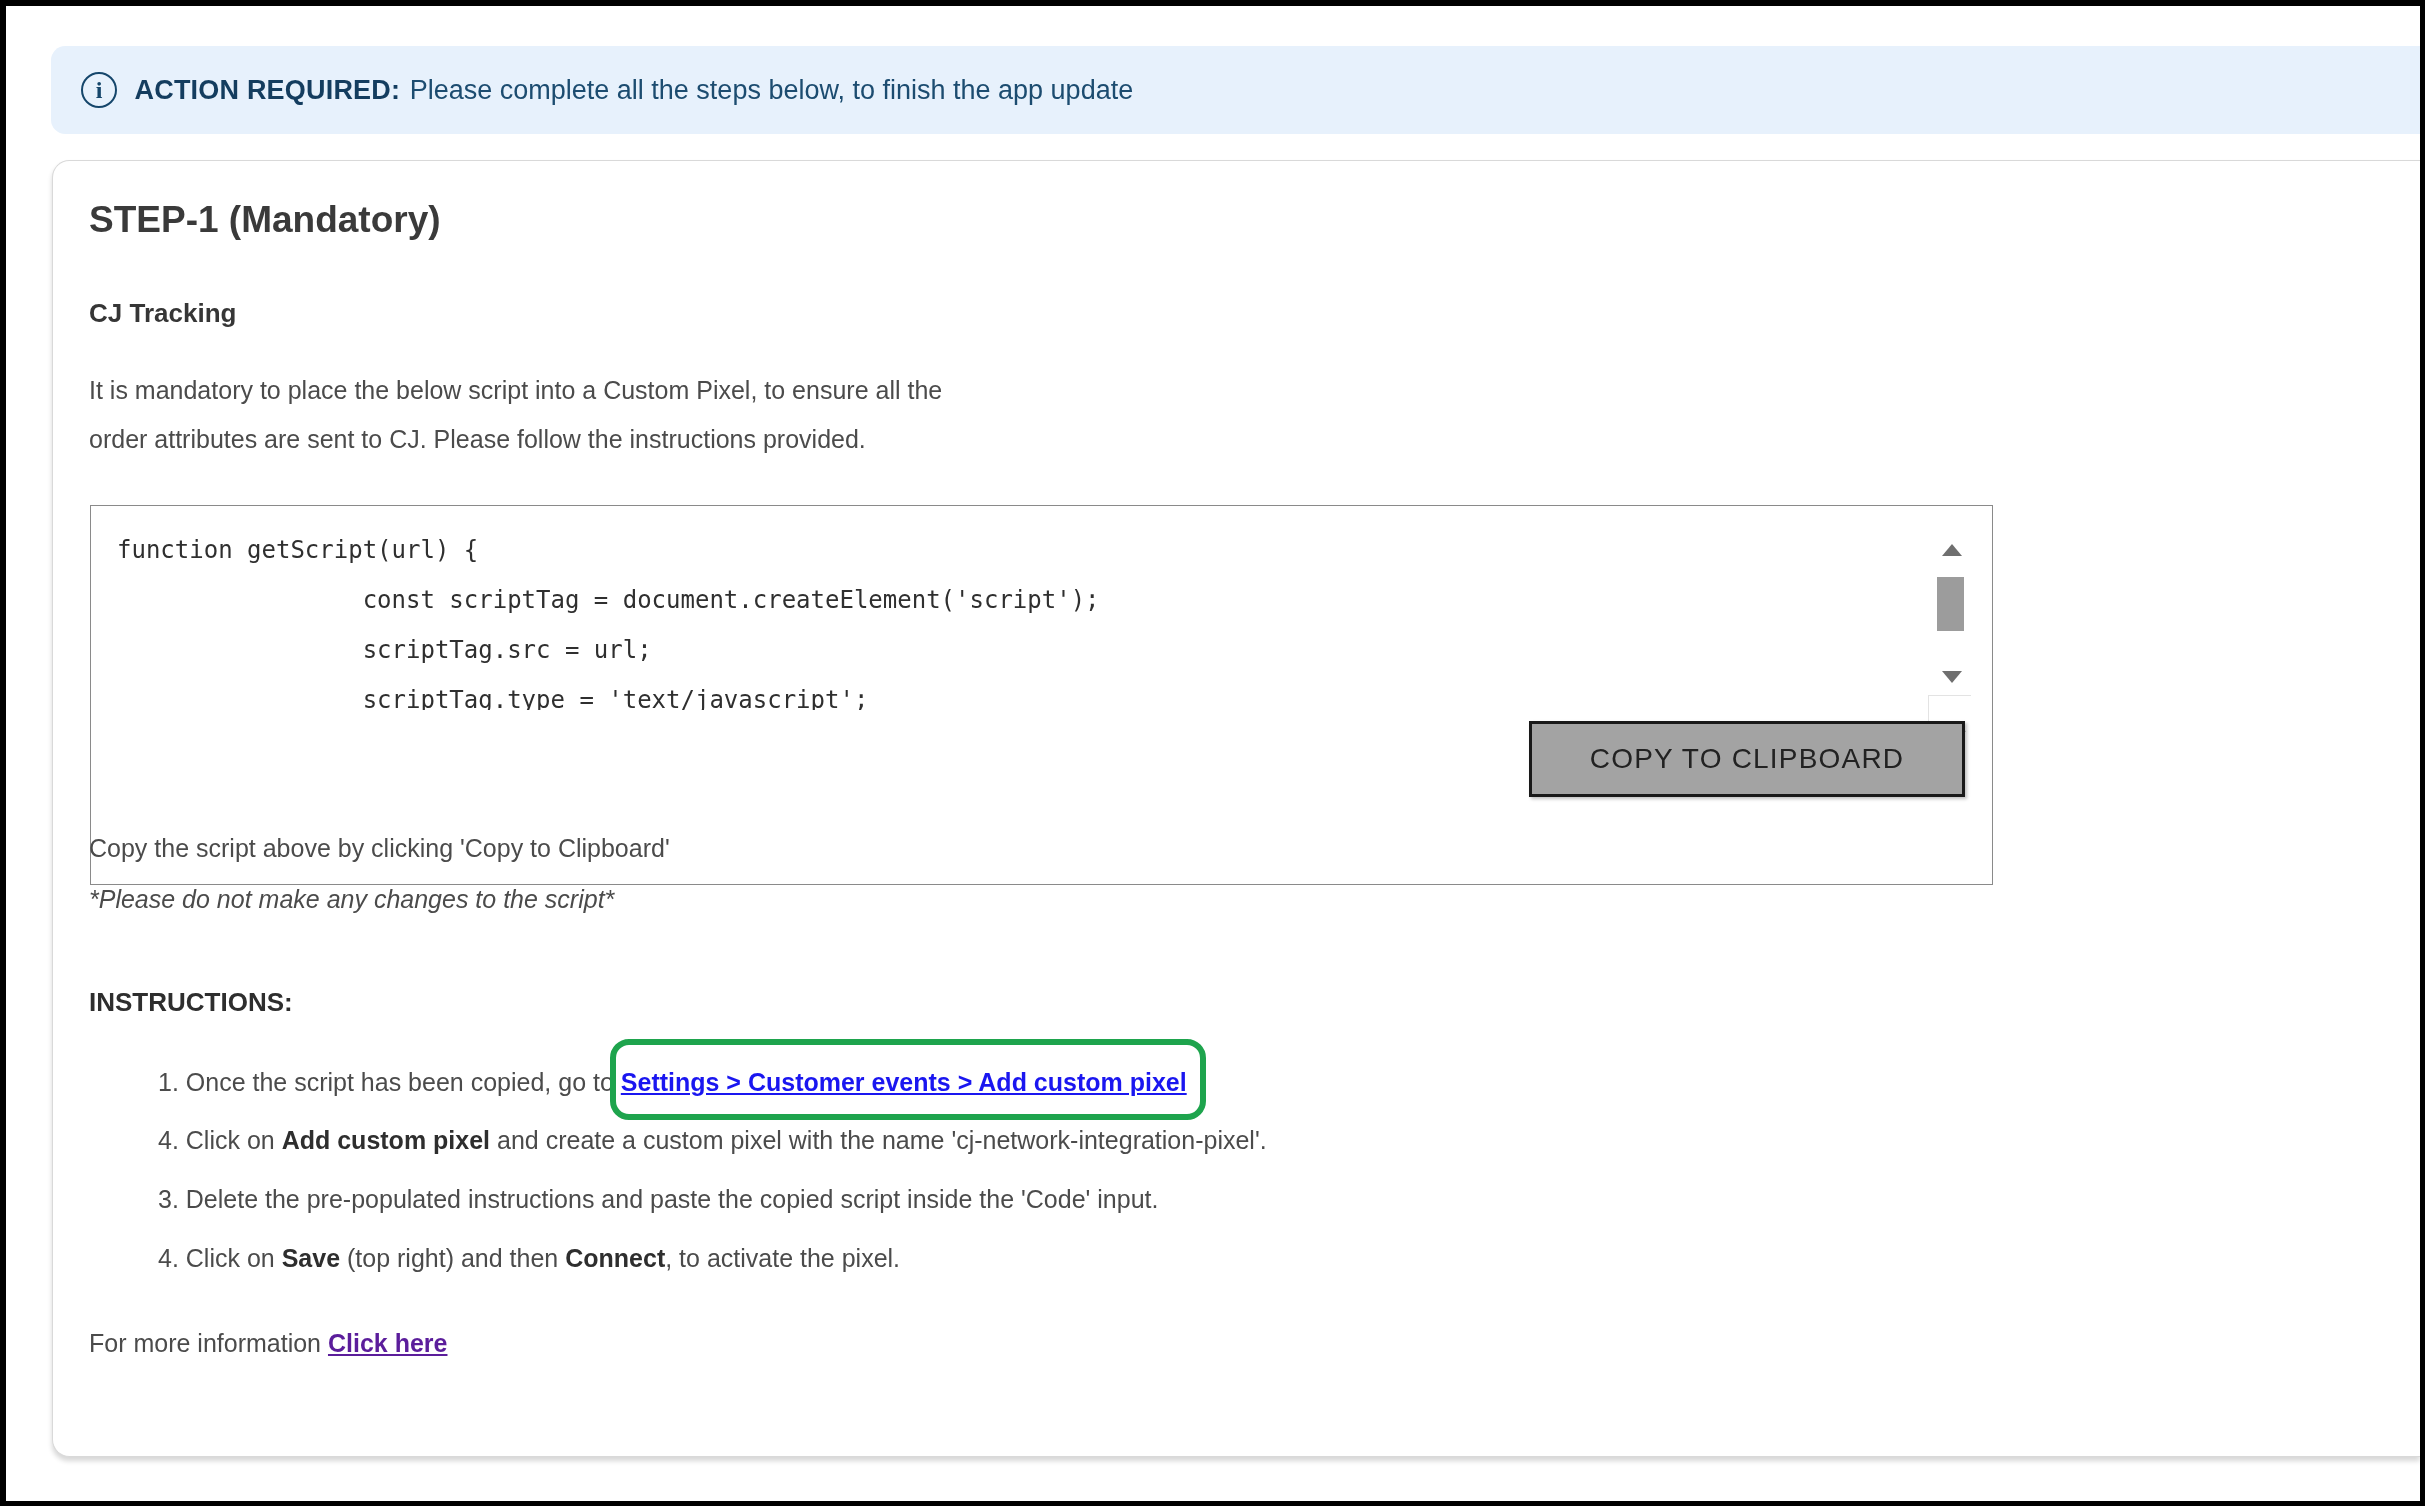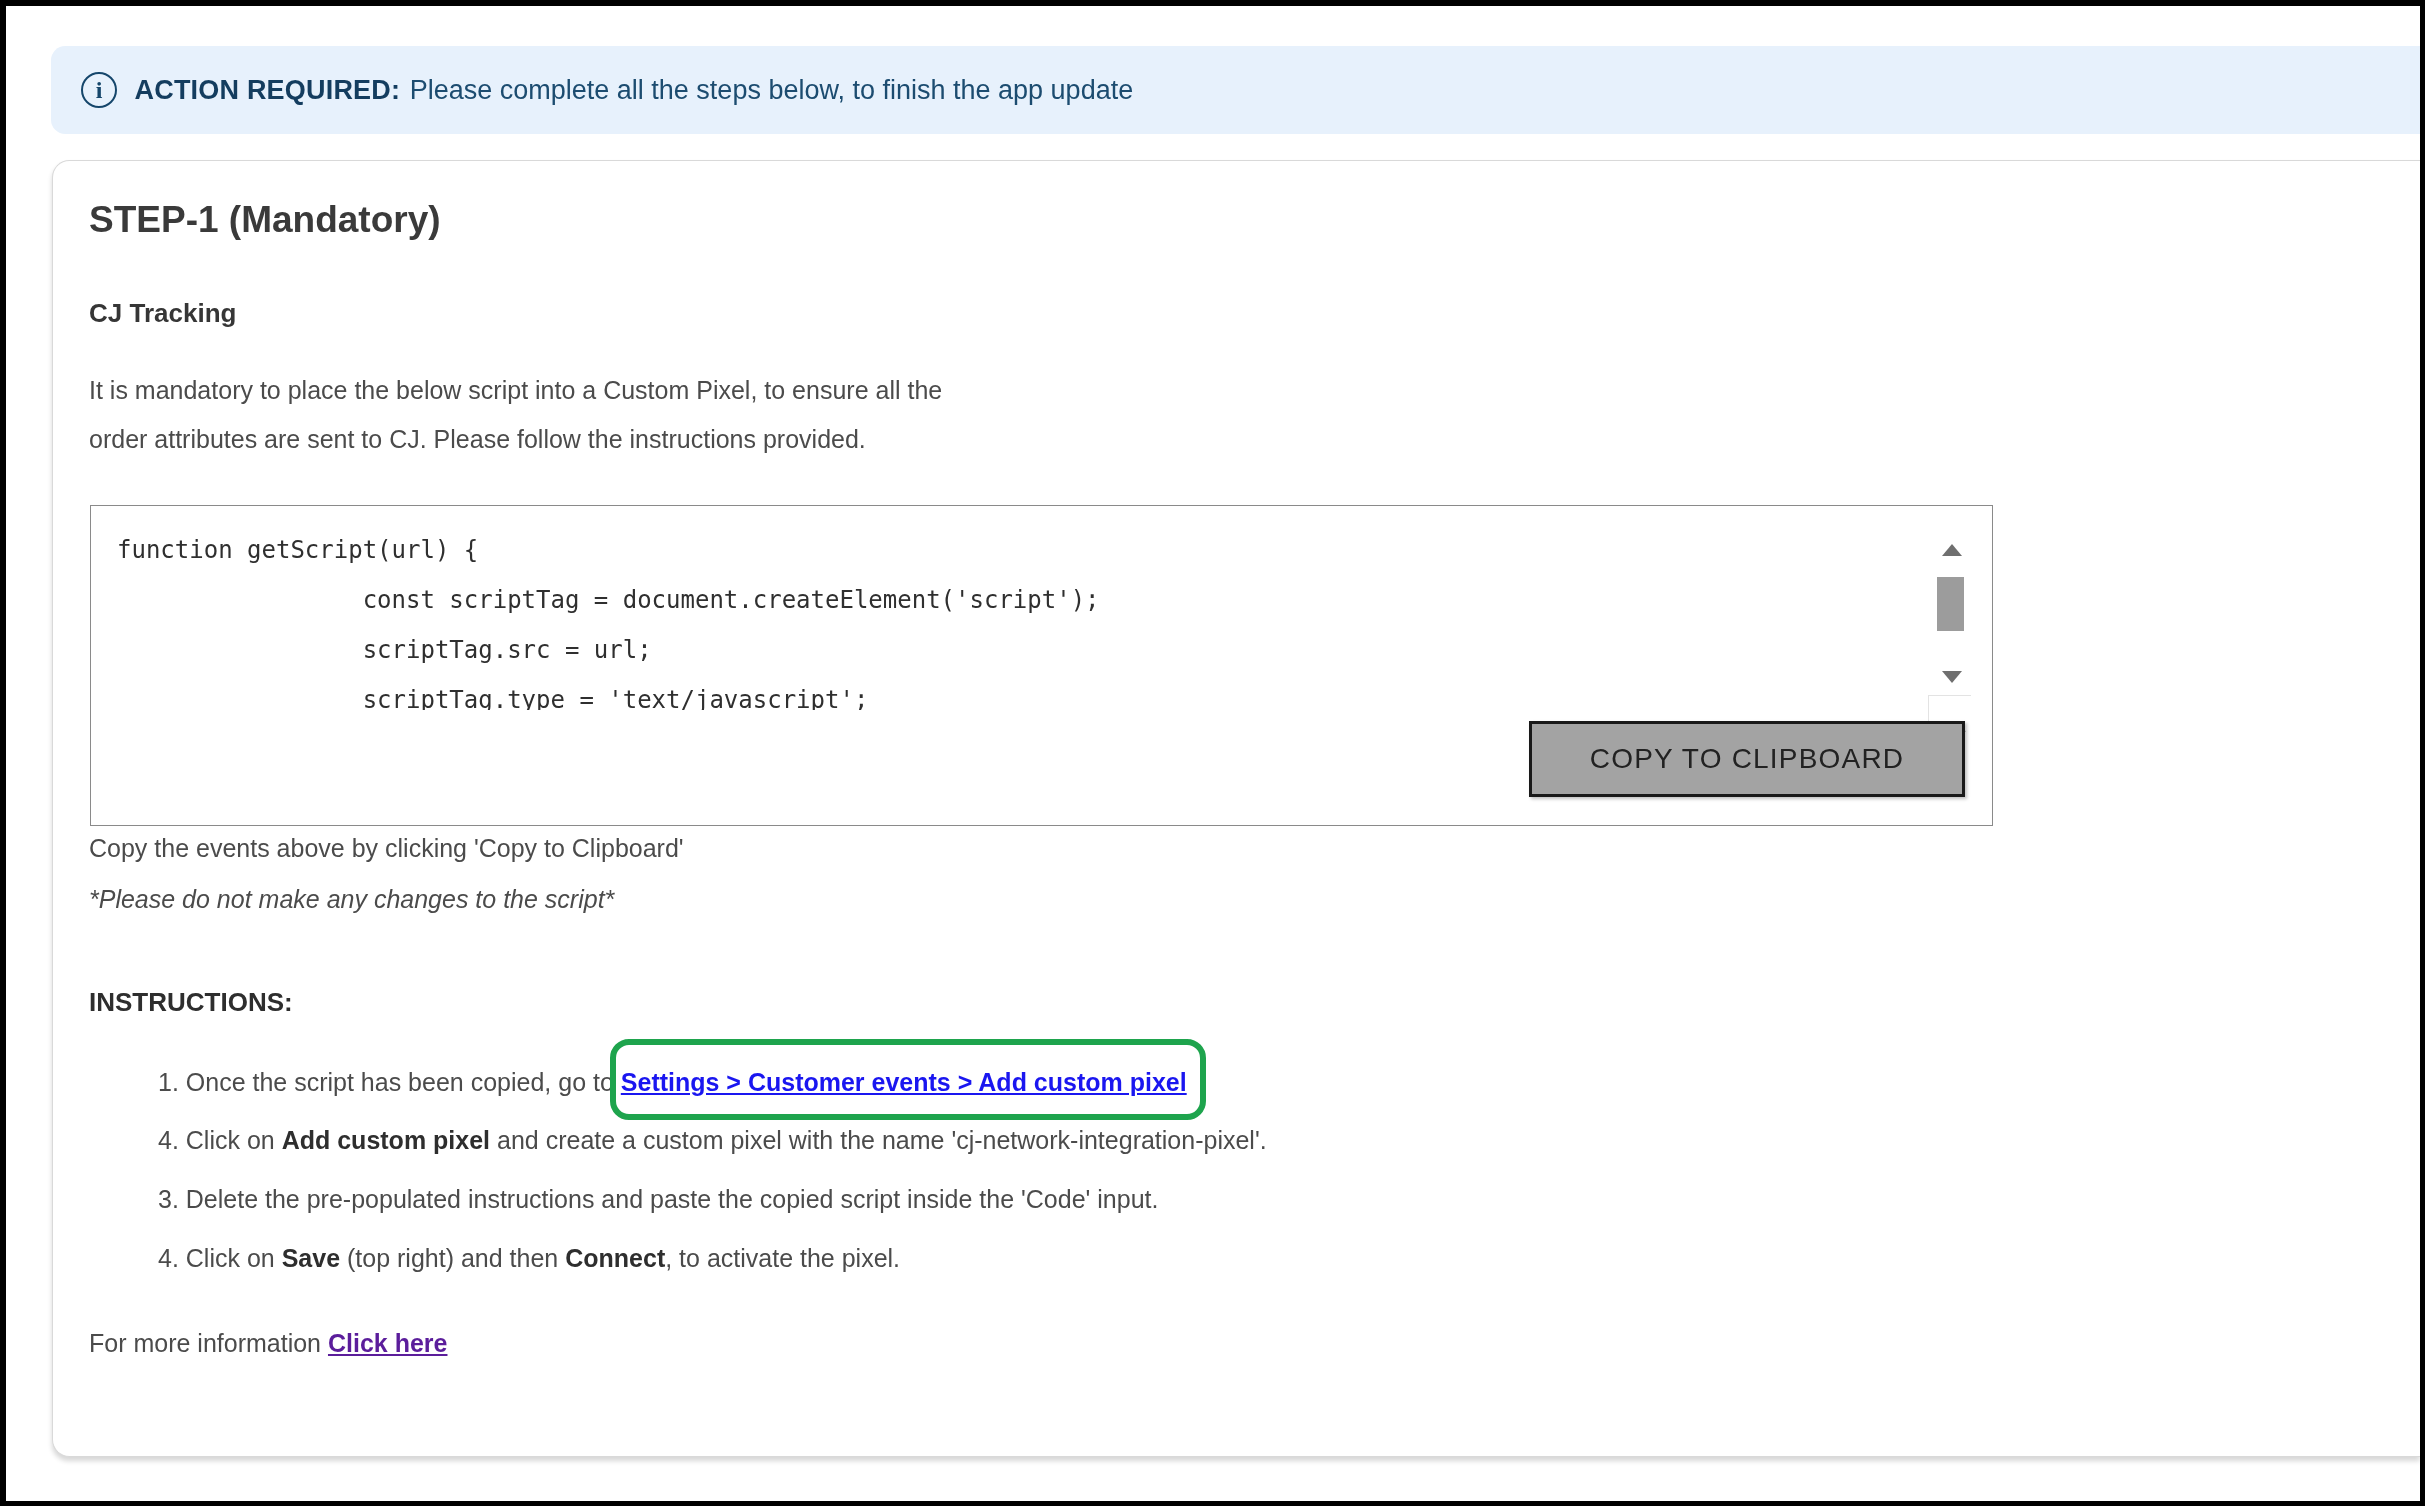--- a/index.html
+++ b/index.html
@@ -25,21 +25,21 @@
   .card{
     position:absolute;left:46px;top:154px;right:0;height:1297px;box-sizing:border-box;
     background:#fff;border:1.6px solid #d9d9d9;border-right:none;
     border-radius:17.5px 0 0 17.5px;box-shadow:0 4px 4.8px -0.8px rgba(0,0,0,.16);
   }
   .card *{box-sizing:border-box;}
   .step-title{position:absolute;left:36px;top:38px;font-size:37px;font-weight:bold;color:#3a3a3a;margin:0;}
   .section-title{position:absolute;left:36px;top:137px;font-size:26px;font-weight:bold;color:#363636;margin:0;}
   .intro{position:absolute;left:36px;top:205px;font-size:25px;line-height:49px;color:#4b4b4b;}
   
-  .codebox{position:absolute;left:37px;top:344px;width:1903px;height:321px;border:1.6px solid #8a8a8a;background:#fff;}
+  .codebox{position:absolute;left:37px;top:344px;width:1903px;height:380px;border:1.6px solid #8a8a8a;background:#fff;}
   .code-viewport{position:absolute;left:0;top:0;width:1830px;height:204px;overflow:hidden;}
   .code-viewport pre{
     margin:0;padding:19px 0 0 26px;font-family:"DejaVu Sans Mono","Liberation Mono",monospace;
     font-size:24px;line-height:50px;color:#2f2f2f;white-space:pre;
   }
   .vscroll{position:absolute;right:22px;top:38px;width:35px;height:175px;}
   .arr{width:0;height:0;position:absolute;left:7.2px;}
   .arr.up{top:0;border-left:10.3px solid transparent;border-right:10.3px solid transparent;border-bottom:12px solid #6f6f6f;}
   .arr.down{top:127px;border-left:10.3px solid transparent;border-right:10.3px solid transparent;border-top:12px solid #6f6f6f;}
   .thumb{position:absolute;left:1.6px;top:33px;width:27px;height:54px;background:#9c9c9c;}
@@ -109,21 +109,21 @@
       </div>
       <div class="grip">
         <svg width="32" height="32" viewBox="0 0 40 40">
           <line x1="10" y1="30" x2="30" y2="8" stroke="#8a8a8a" stroke-width="3"></line>
           <line x1="22" y1="34" x2="36" y2="18" stroke="#8a8a8a" stroke-width="3"></line>
         </svg>
       </div>
       <button class="copy-btn">COPY TO CLIPBOARD</button>
     </div>
 
-    <div class="note n1">Copy the events above by clicking 'Copy to Clipboard'</div>
+    <div class="note n1">Copy the script above by clicking 'Copy to Clipboard'</div>
     <div class="note n2">*Please do not make any changes to the script*</div>
 
     <div class="instr-title">INSTRUCTIONS:</div>
 
     <div class="item i1"><span class="seg">1. Once the script has been copied, go to </span><span class="greenbox"><a class="blue-link" href="#">Settings &gt; Customer events &gt; Add custom pixel</a></span></div>
     <div class="item i2"><span class="seg">4. Click on </span><span class="seg bold">Add custom pixel</span><span class="seg"> and create a custom pixel with the name 'cj-network-integration-pixel'.</span></div>
     <div class="item i3"><span class="seg">3. Delete the pre-populated instructions and paste the copied script inside the 'Code' input.</span></div>
     <div class="item i4"><span class="seg">4. Click on </span><span class="seg bold">Save</span><span class="seg"> (top right) and then </span><span class="seg bold">Connect</span><span class="seg">, to activate the pixel.</span></div>
 
     <div class="more"><span class="seg">For more information </span><a class="purple-link" href="#">Click here</a></div>

